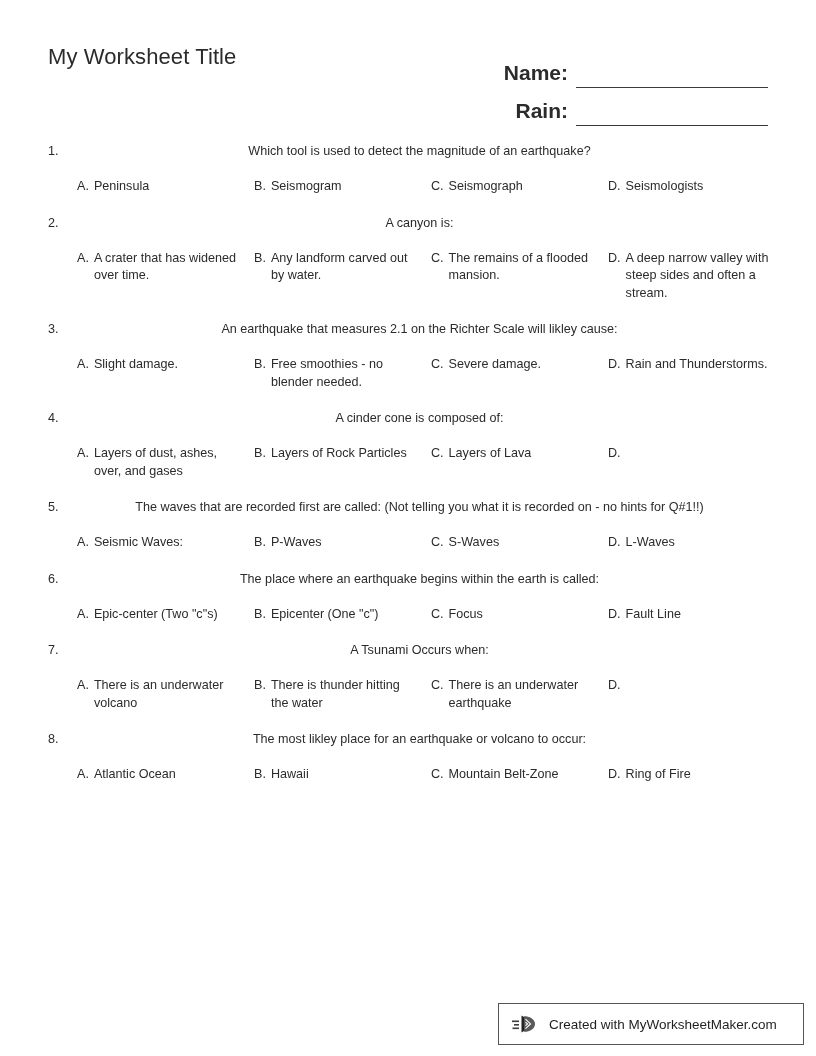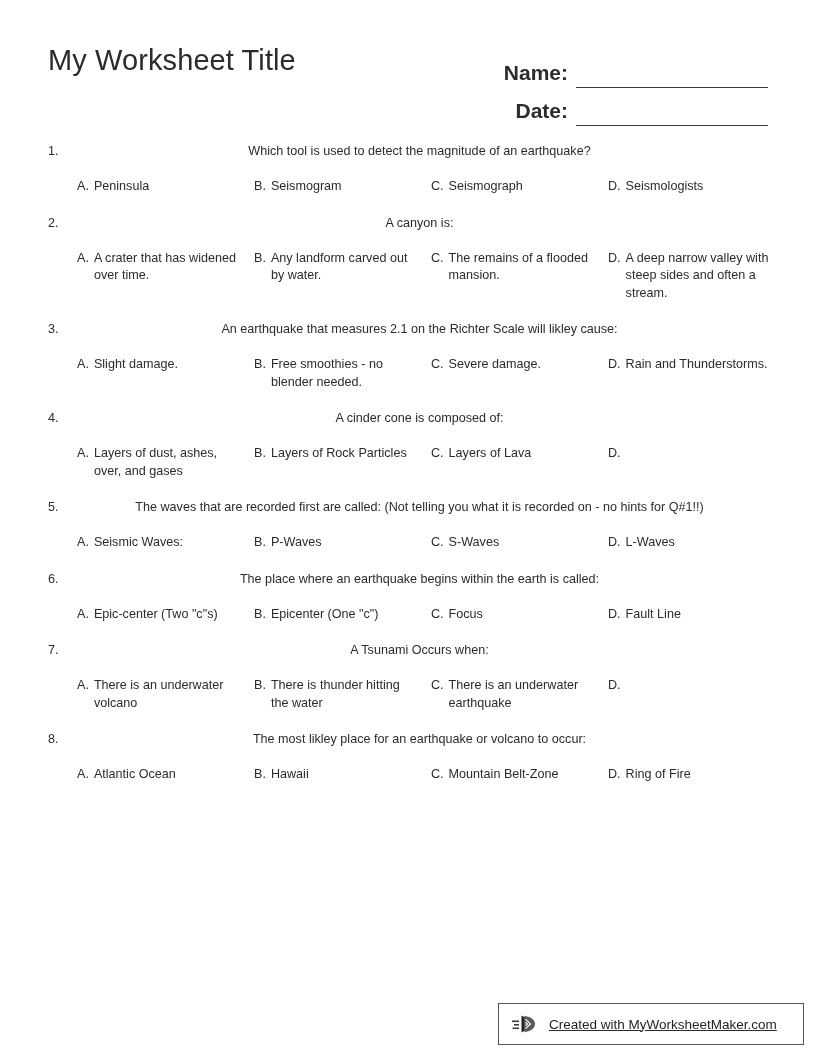--- a/index.html
+++ b/index.html
@@ -21,21 +21,21 @@
     position: absolute;
     left: 48px;
     top: 44px;
     width: 720px;
     height: 80px;
   }
   .worksheet-title {
     position: absolute;
     left: 0;
     top: 0;
-    font-size: 29px;
+    font-size: 22px;
     font-weight: normal;
     color: #2b2b2b;
     letter-spacing: 0.1px;
     white-space: nowrap;
     margin: 0;
   }
   .field-block {
     position: absolute;
     right: 0;
     top: 6px;
@@ -116,21 +116,20 @@
     position: absolute;
     left: 498px;
     top: 1003px;
     width: 306px;
     height: 42px;
     border: 1.3px solid #555555;
     background: #ffffff;
     display: flex;
     align-items: center;
     box-sizing: border-box;
-    text-decoration: underline;
   }
   .badge-logo {
     flex: 0 0 auto;
     width: 34px;
     height: 26px;
     margin-left: 12px;
     margin-right: 4px;
     display: flex;
     align-items: center;
     justify-content: center;
@@ -146,21 +145,21 @@
 
 <div class="header">
   <h1 class="worksheet-title">My Worksheet Title</h1>
 
   <div class="field-block">
     <div class="field-row">
       <span class="field-label">Name:</span>
       <span class="field-line"></span>
     </div>
     <div class="field-row">
-      <span class="field-label">Date:</span>
+      <span class="field-label">Rain:</span>
       <span class="field-line"></span>
     </div>
   </div>
 </div>
 
 <div class="questions" id="questions-list">
     <div class="question">
       <div class="q-stem">
         <span class="q-num">1.</span>
         <span class="q-text">Which tool is used to detect the magnitude of an earthquake?</span>

